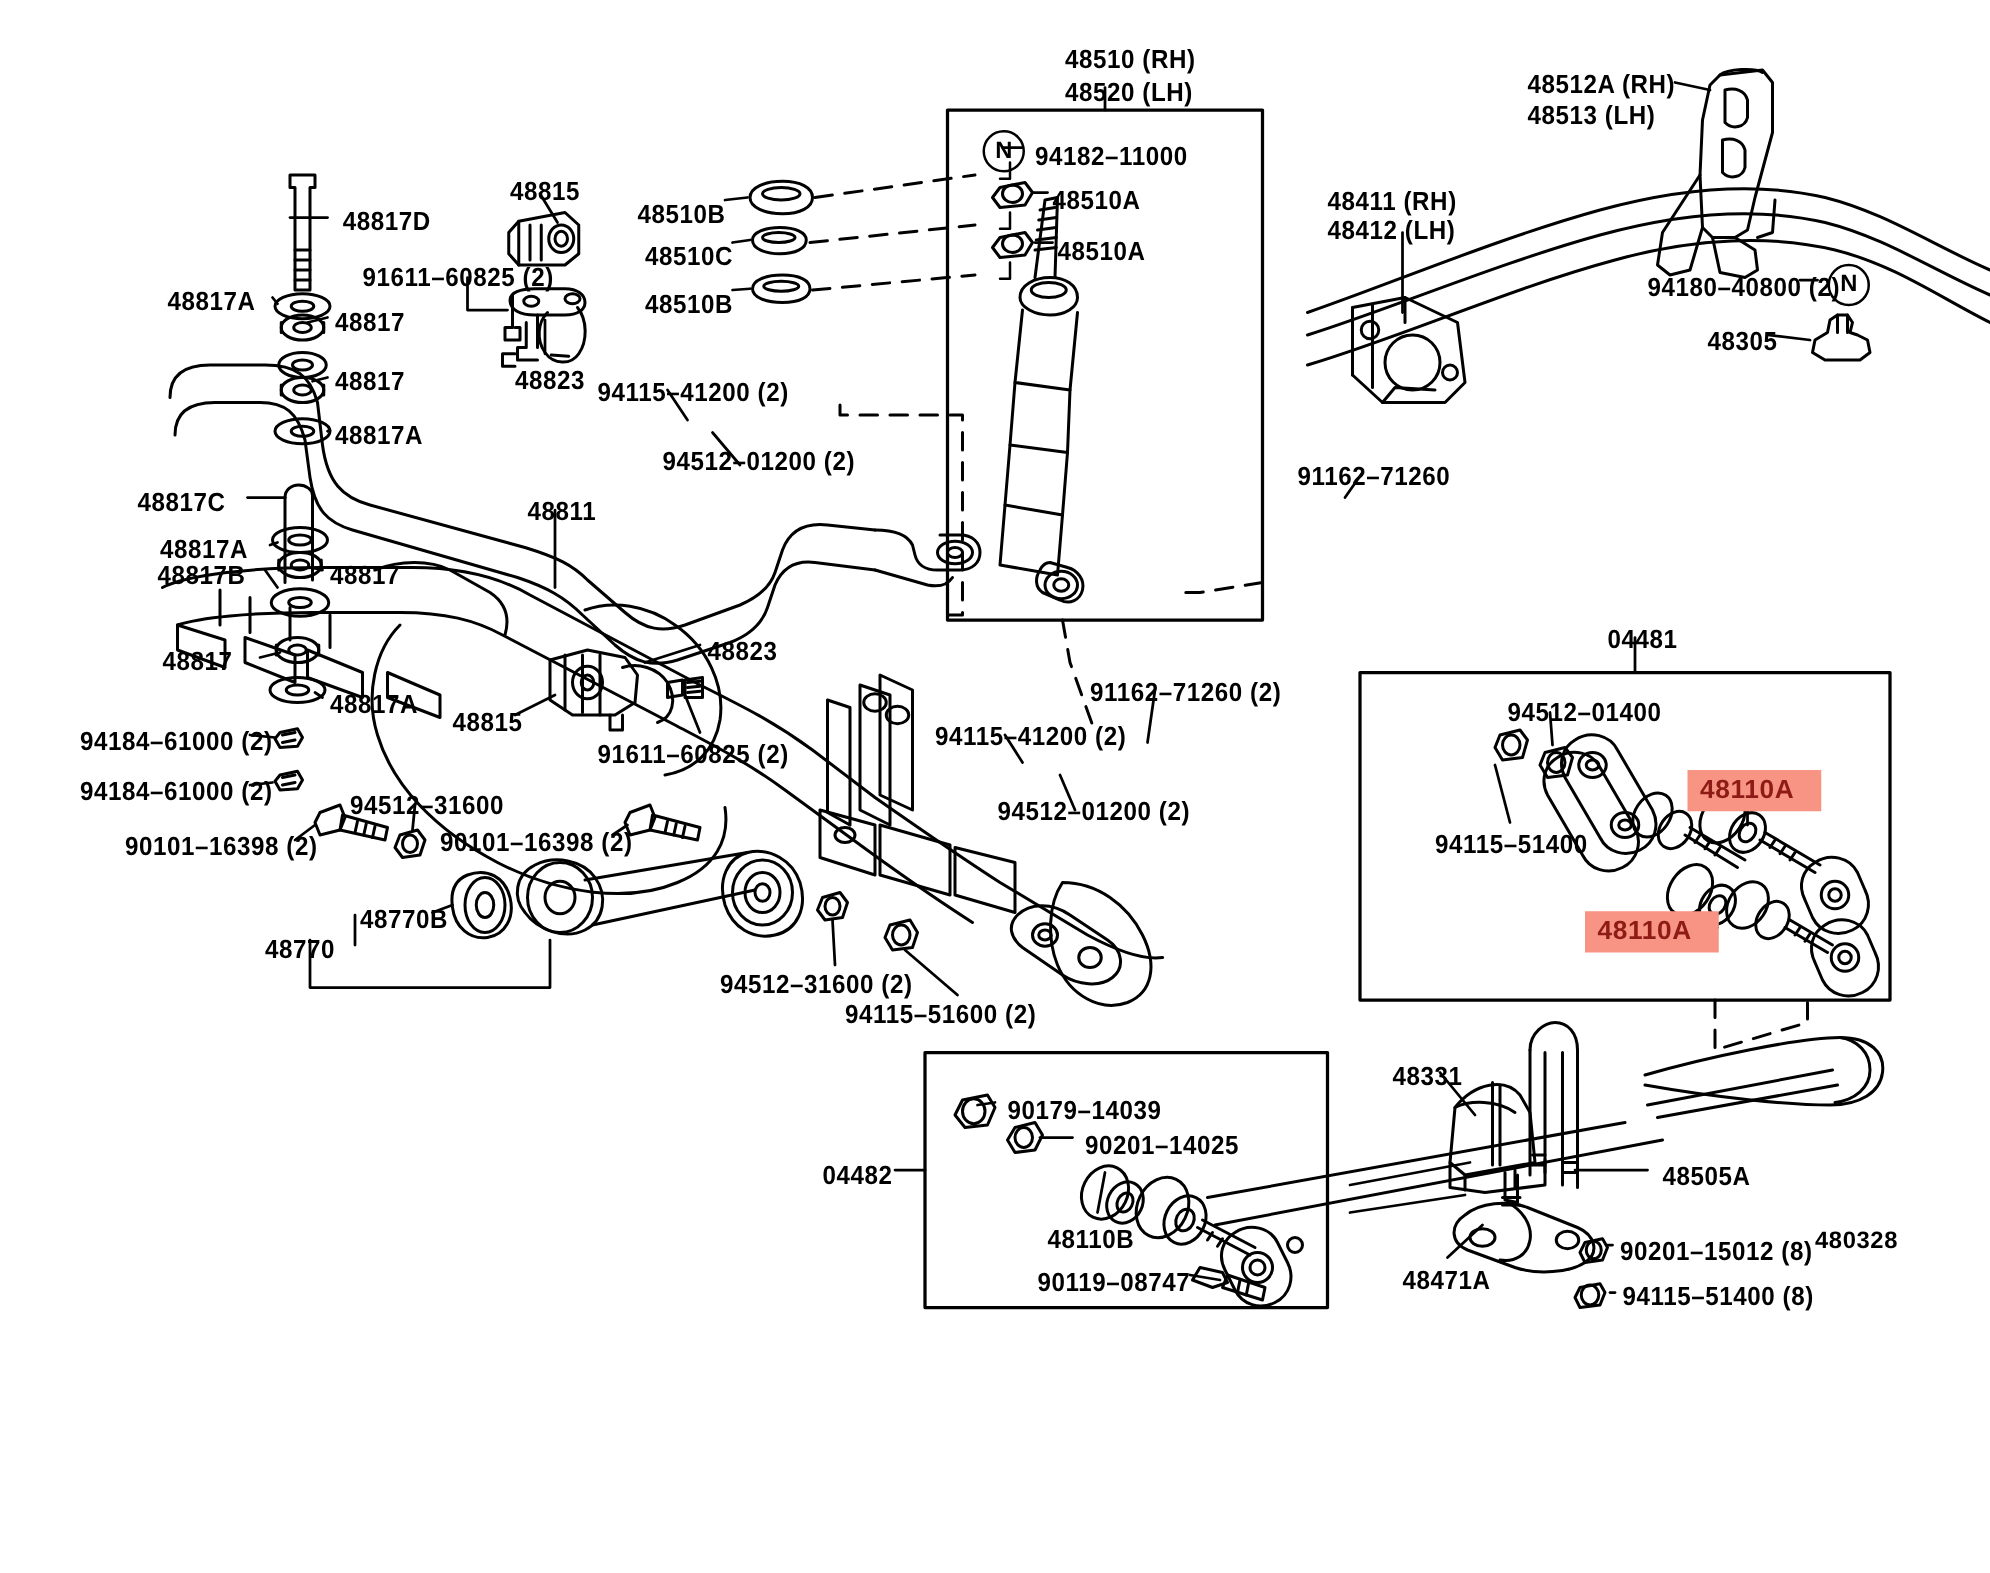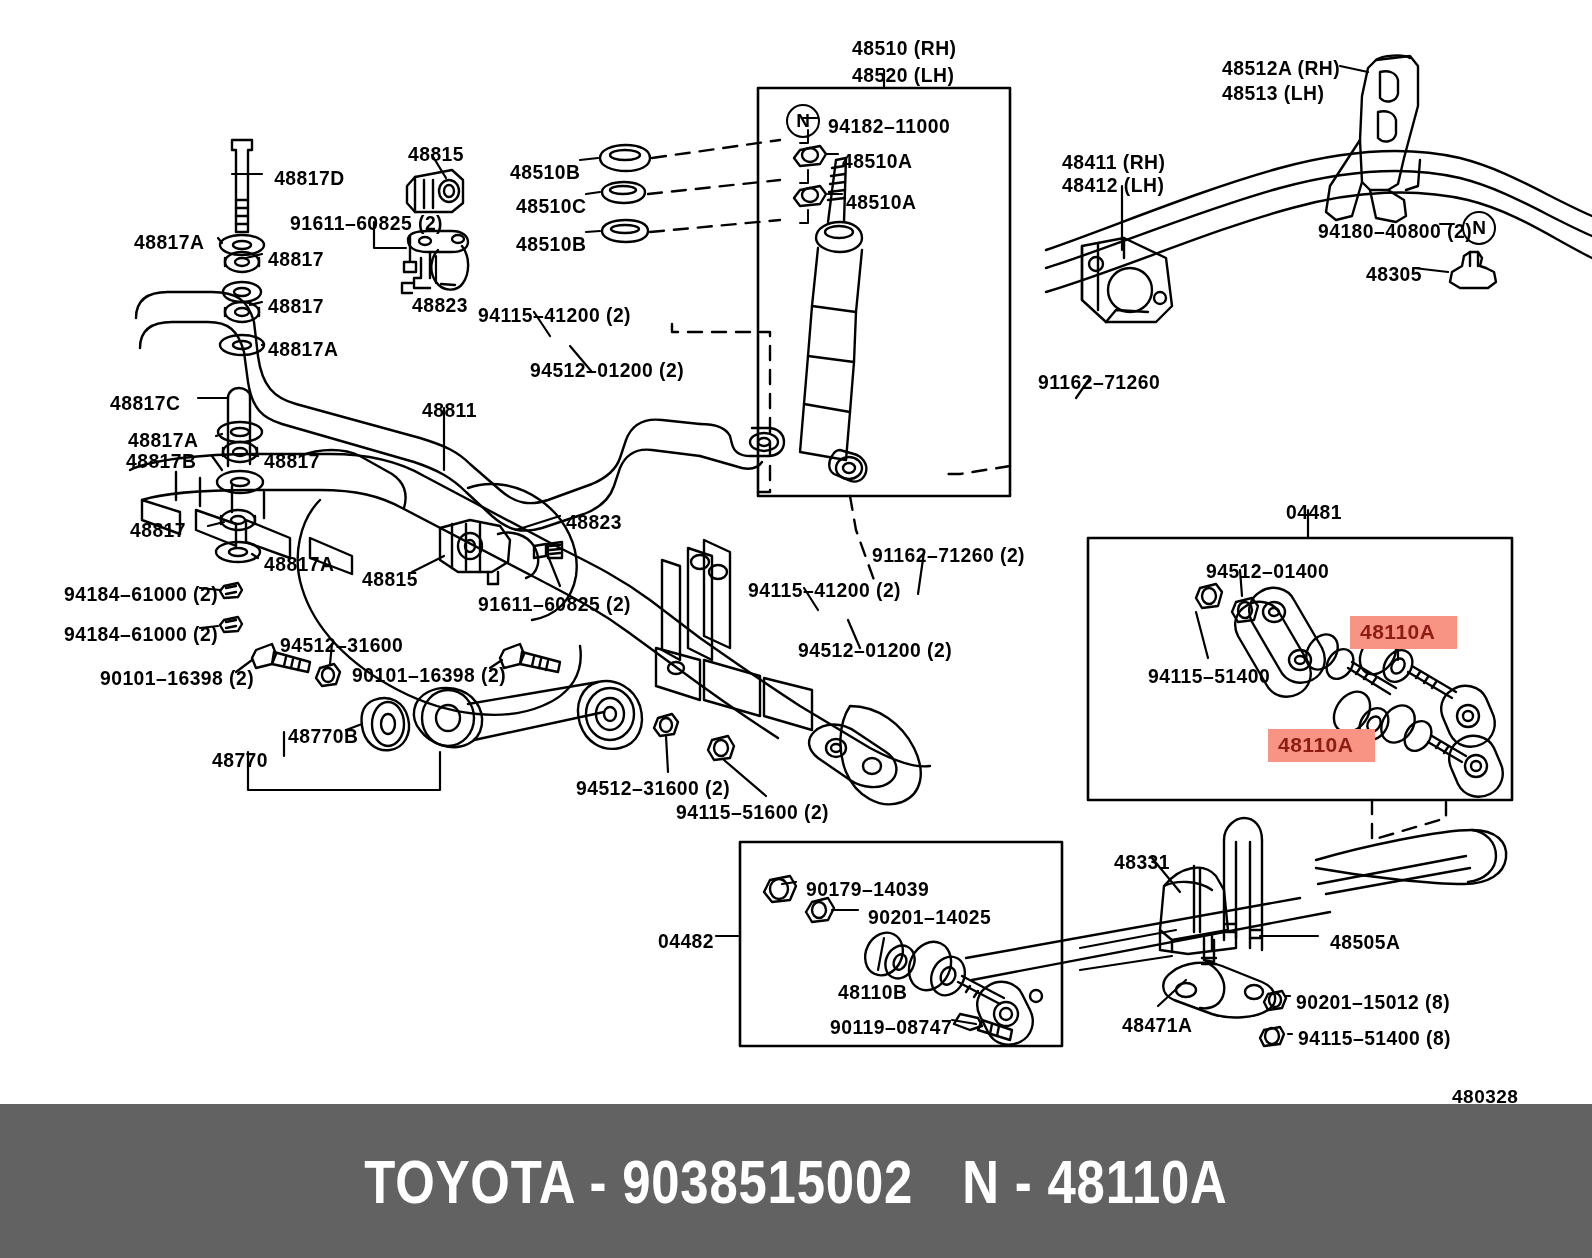--- a/index.html
+++ b/index.html
@@ -472,22 +472,16 @@
   <div class="lbl" style="left:1122px;top:1013px">48471A</div>
   <div class="lbl" style="left:1296px;top:990px">90201–15012 (8)</div>
   <div class="lbl" style="left:1298px;top:1026px">94115–51400 (8)</div>
 
   <div class="hl" style="left:1350px;top:616px">48110A</div>
   <div class="hl" style="left:1268px;top:729px">48110A</div>
 
   <div class="ncirc" style="left:786px;top:104px">N</div>
   <div class="ncirc" style="left:1462px;top:211px">N</div>
 
-  <div class="code" style="left:1452px;top:1086px">480328</div>
-
-  <div id="footer">
-    <div class="ftxt">
-      <span>TOYOTA - 9038515002</span>
-      <span>N - 48110A</span>
-    </div>
-  </div>
+  <div class="code" style="left:1452px;top:982px">480328</div>
+
 
 </div>
 
 </body></html>

